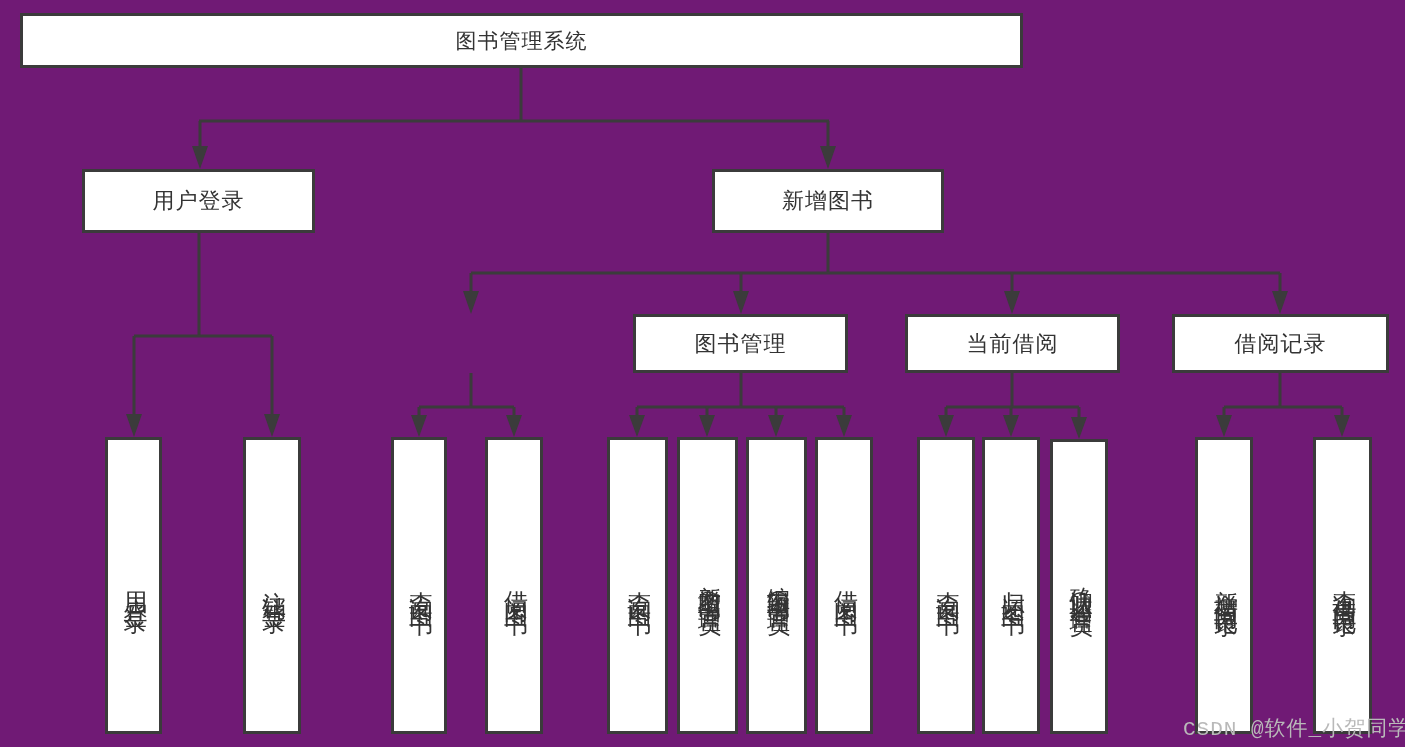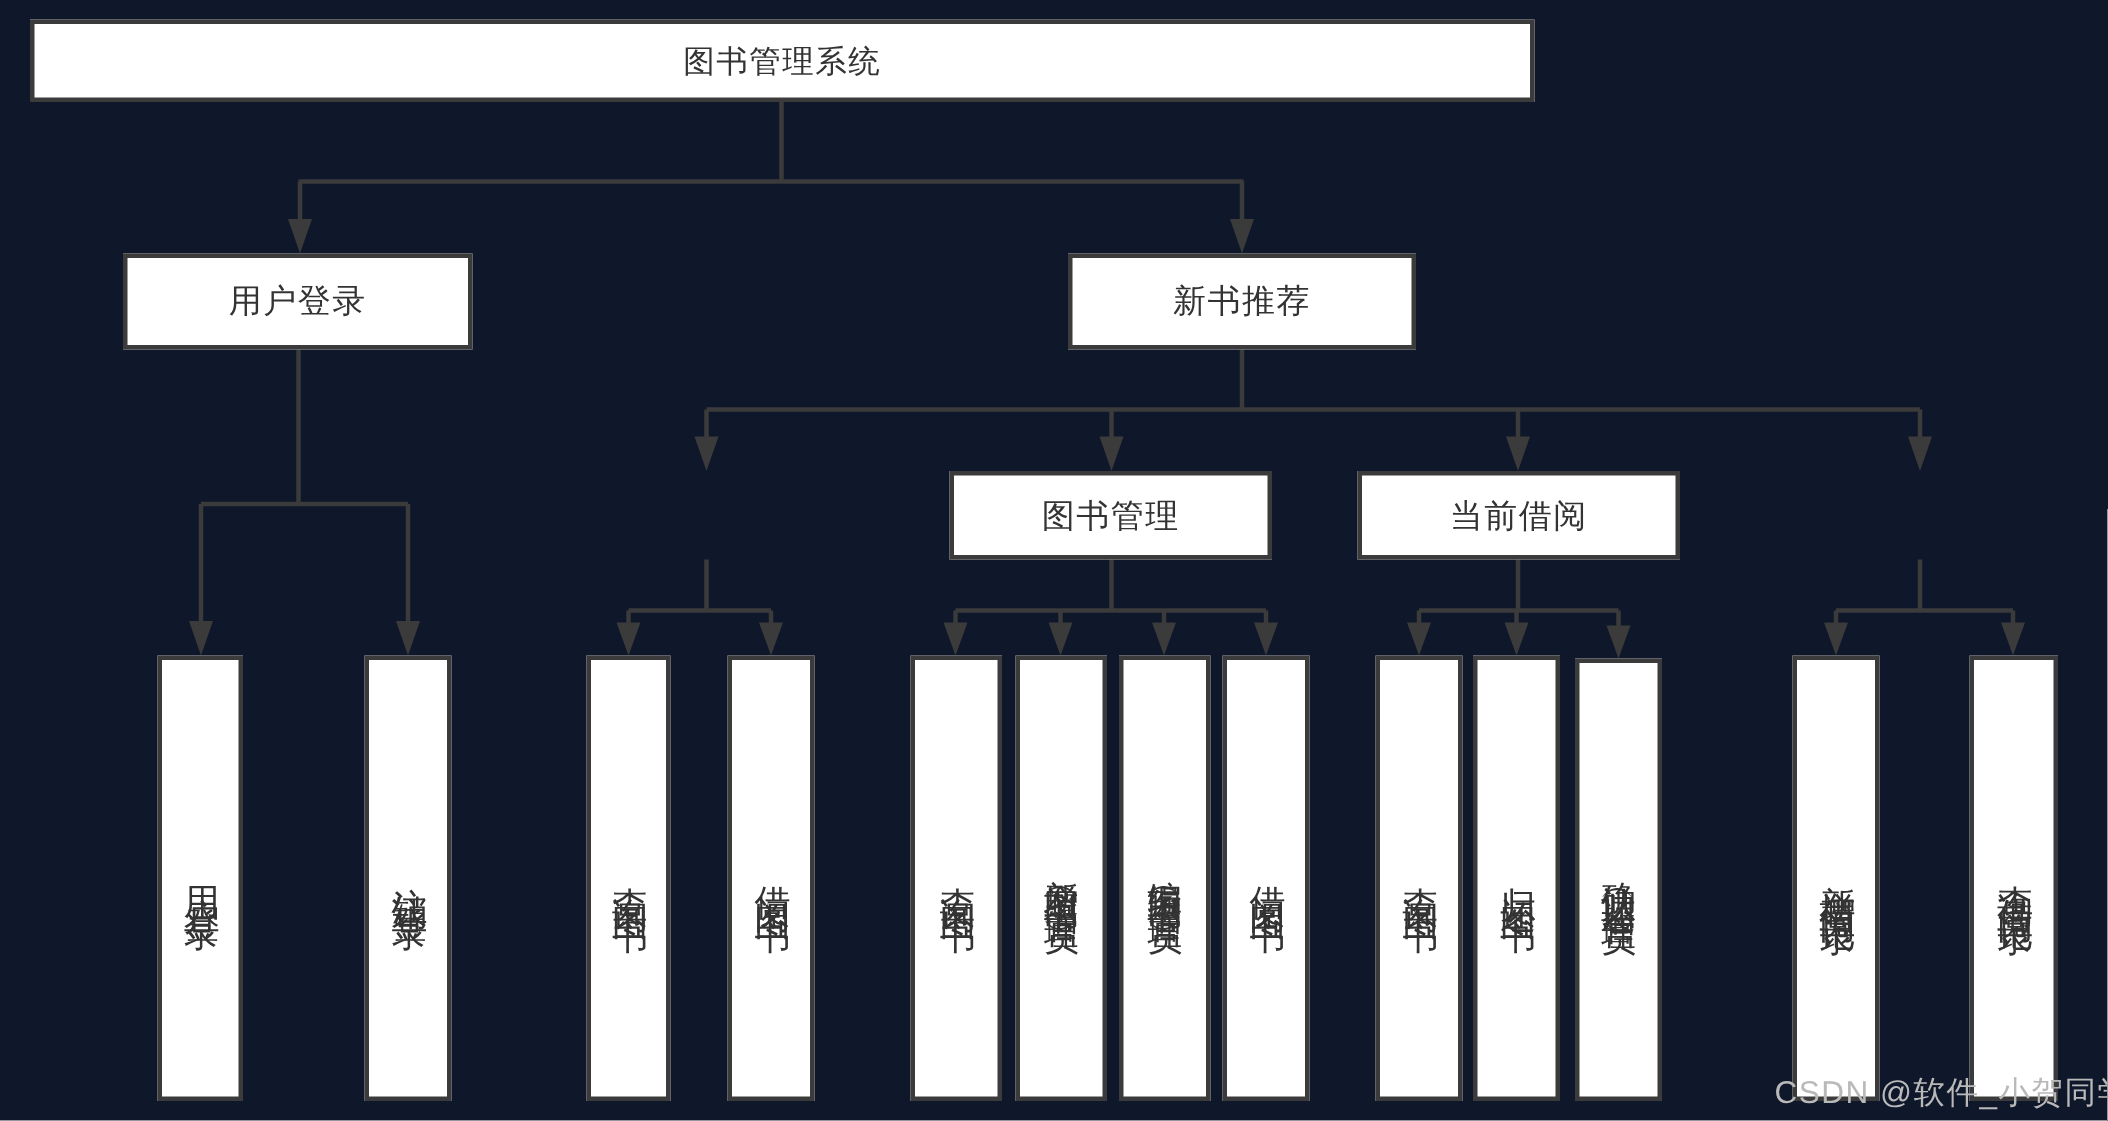--- a/index.html
+++ b/index.html
@@ -1,20 +1,20 @@
 <!DOCTYPE html>
 <html><head>
 <meta charset="utf-8">
 <style>
   html,body{margin:0;padding:0;background:#ffffff;}
   .stage{
     position:relative;
     width:1405px;height:747px;
-    background:#0f172a;
-    font-family:Liberation Sans, sans-serif;
+    background:#701a75;
+    font-family:Liberation Mono, monospace;
     overflow:hidden;
   }
   .connectors{position:absolute;left:0;top:0;width:1405px;height:747px;}
   .node{
     position:absolute;
     box-sizing:border-box;
     border:3px solid #3b3b3b;
     background:#ffffff;
     display:flex;
     align-items:center;
@@ -147,29 +147,32 @@
   </svg>
 
   <div class="node h root">
     <span>图书管理系统</span>
   </div>
 
   <div class="node h n-user">
     <span>用户登录</span>
   </div>
   <div class="node h n-mgmt">
-    <span>新书推荐</span>
+    <span>新增图书</span>
   </div>
 
   <div class="node h n-borrow">
     <span>图书管理</span>
   </div>
   <div class="node h n-current">
     <span>当前借阅</span>
   </div>
+  <div class="node h n-record">
+    <span>借阅记录</span>
+  </div>
 
   <div class="node leaf lf-1">
     <span class="vtext">用户登录</span>
   </div>
   <div class="node leaf lf-2">
     <span class="vtext">注销登录</span>
   </div>
 
   <div class="node leaf lf-3">
     <span class="vtext">查询图书</span>

